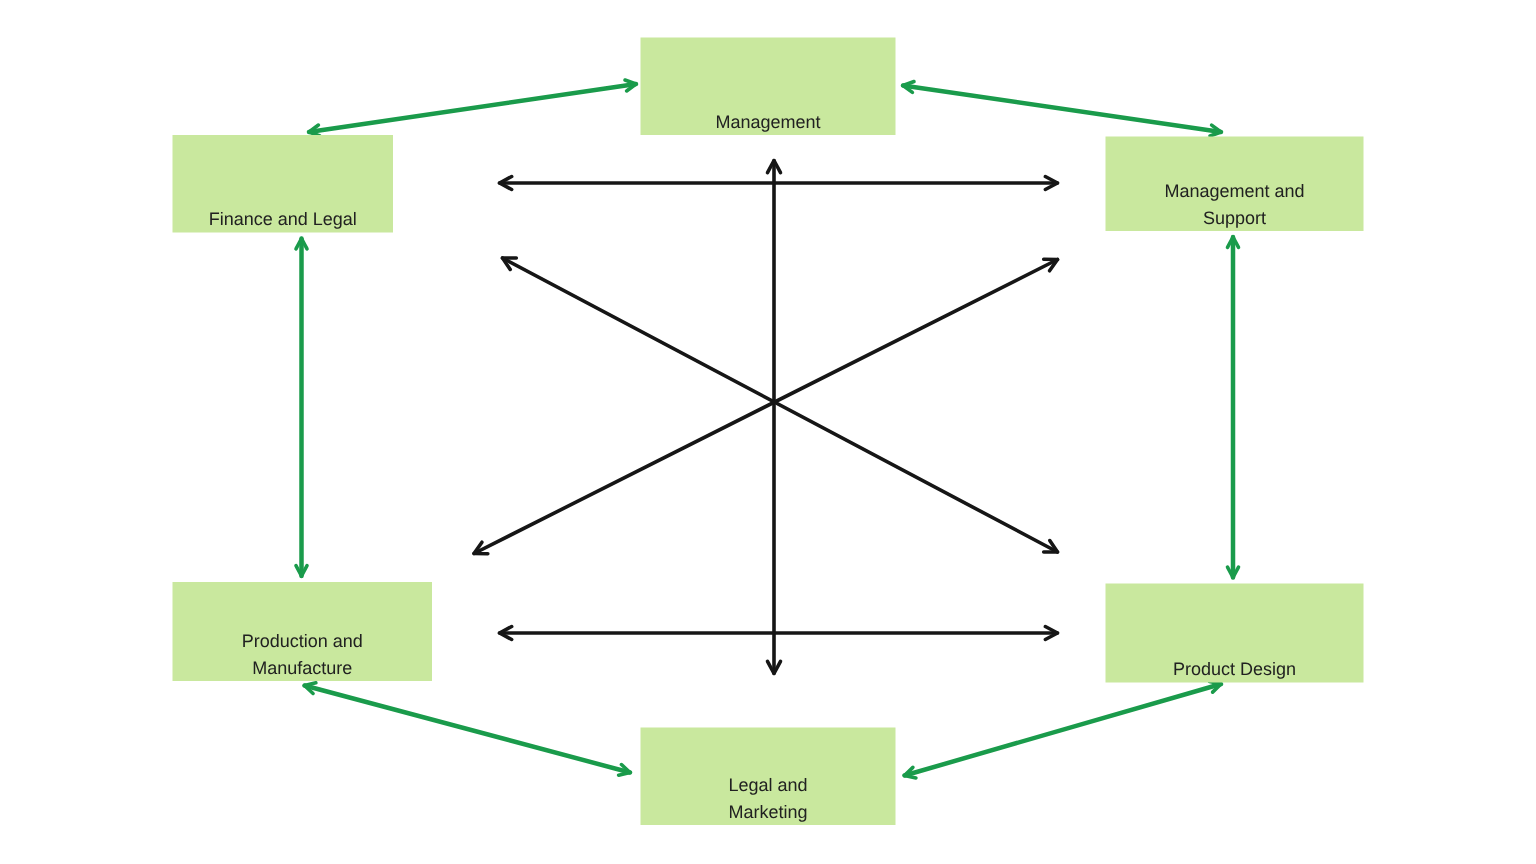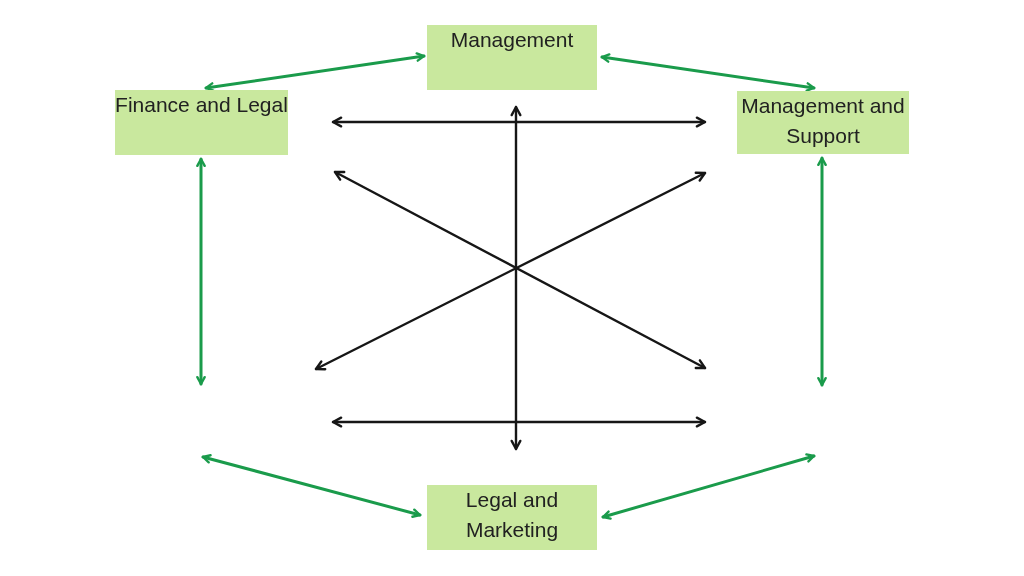--- a/index.html
+++ b/index.html
@@ -20,27 +20,27 @@
   }
   .edges{position:absolute;inset:0;width:1024px;height:576px;}
   .e-green{stroke:var(--green-edge);stroke-width:3;stroke-linecap:round;}
   .e-black{stroke:var(--black-edge);stroke-width:2.4;stroke-linecap:round;}
   .mkp-green{stroke:var(--green-edge);}
   .mkp-black{stroke:var(--black-edge);}
   .node{
     position:absolute;
     background:var(--node-fill);
     color:var(--node-text);
-    display:flex;align-items:flex-start;justify-content:center;
+    display:flex;align-items:flex-end;justify-content:center;
     text-align:center;
-    font-size:21px;font-weight:500;line-height:1.45;
+    font-size:12px;font-weight:500;line-height:1.45;
   }
   .node-label{white-space:pre-line;}
   .n-management{left:427px;top:25px;width:170px;height:65px;}
-  .n-finance{left:115px;top:90px;width:173px;height:65px;}
+  .n-finance{left:115px;top:90px;width:147px;height:65px;}
   .n-operations{left:737px;top:91px;width:172px;height:63px;}
   .n-production{left:115px;top:388px;width:173px;height:66px;}
   .n-productdesign{left:737px;top:389px;width:172px;height:66px;}
   .n-sales{left:427px;top:485px;width:170px;height:65px;}
 </style>
 </head>
 <body>
 
 <div class="canvas">
 
@@ -74,20 +74,27 @@
 
   <div class="node n-finance">
     <span class="node-label">Finance and Legal</span>
   </div>
 
   <div class="node n-operations">
     <span class="node-label">Management and
 Support</span>
   </div>
 
+  <div class="node n-production">
+    <span class="node-label">Production and
+Manufacture</span>
+  </div>
 
+  <div class="node n-productdesign">
+    <span class="node-label">Product Design</span>
+  </div>
 
   <div class="node n-sales">
     <span class="node-label">Legal and
 Marketing</span>
   </div>
 
 </div>
 
 </body></html>

